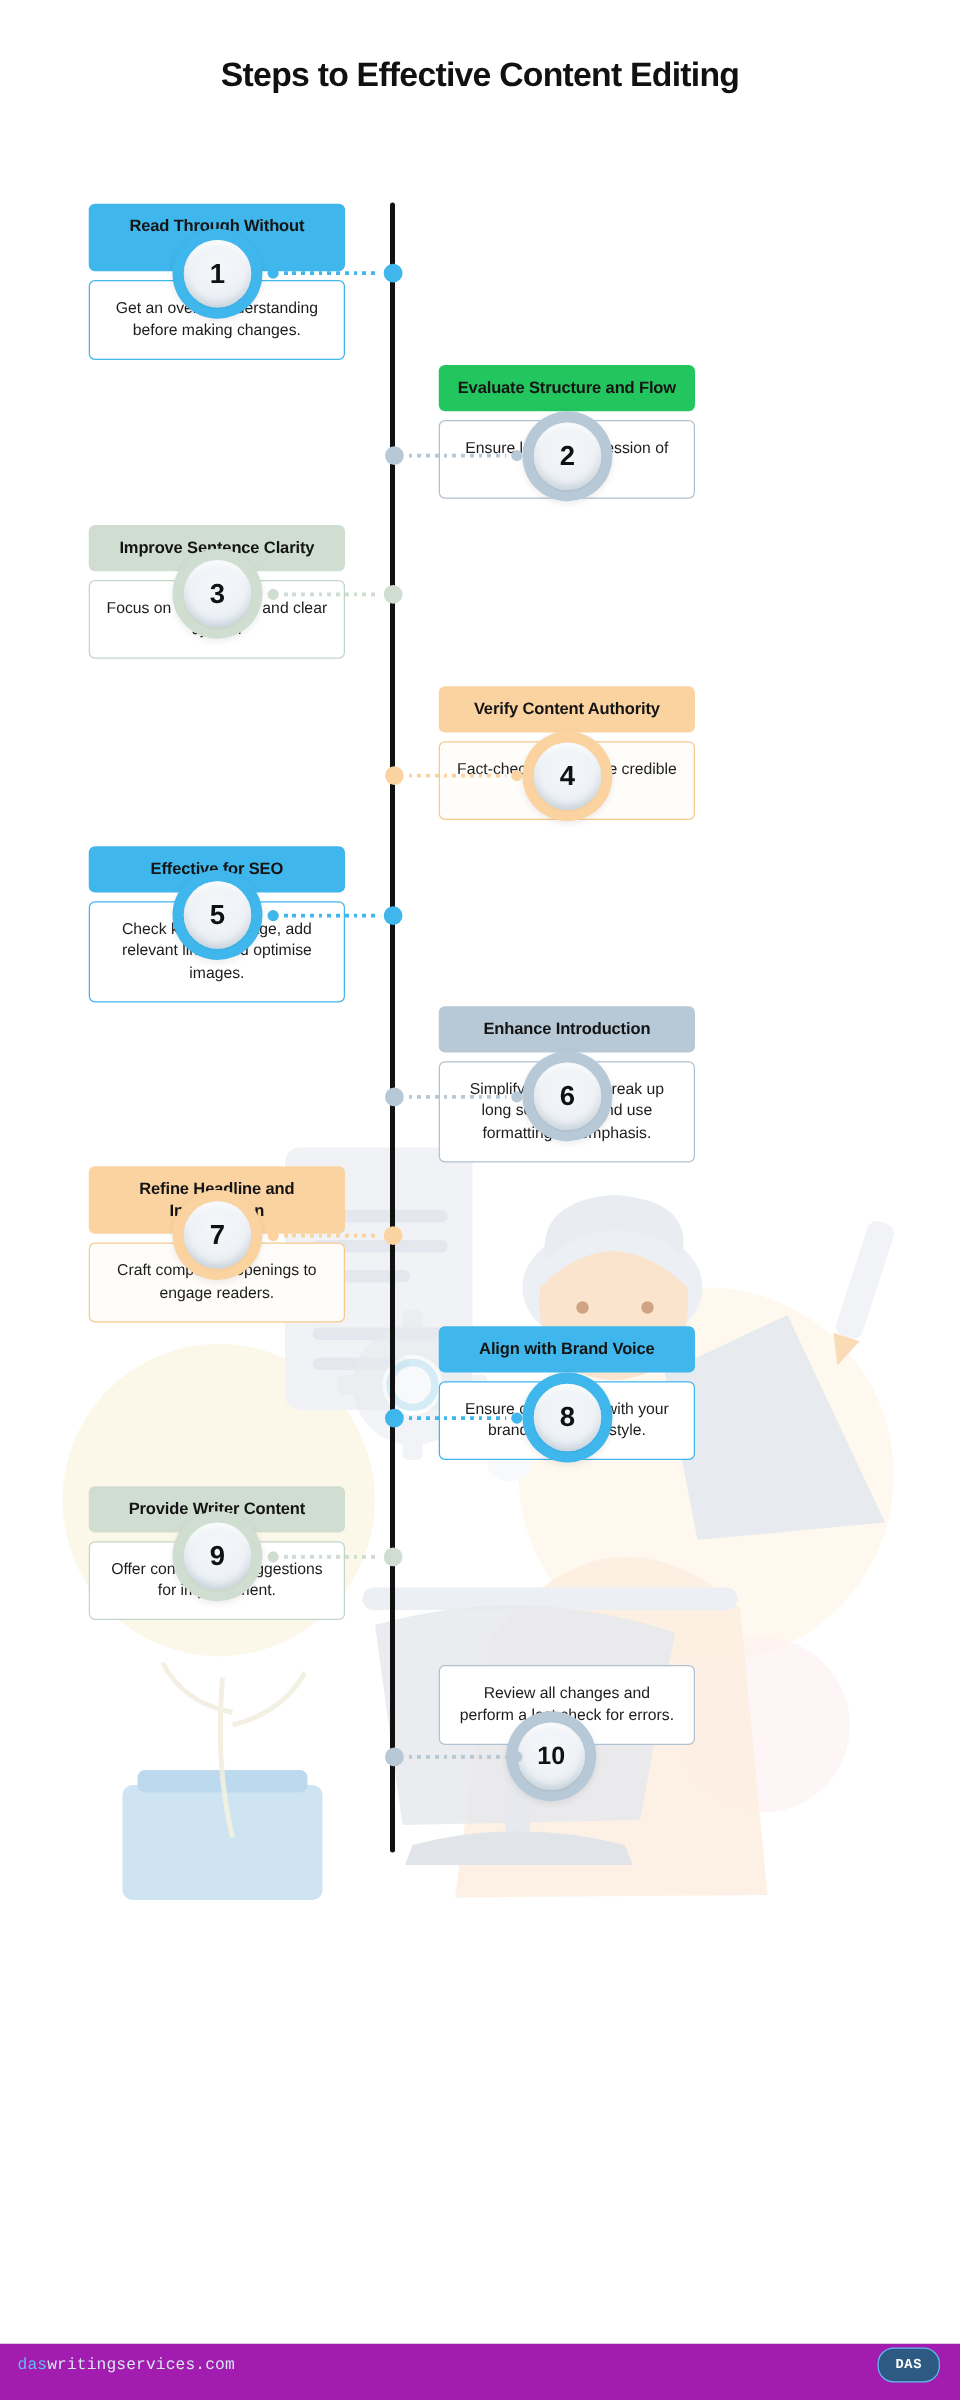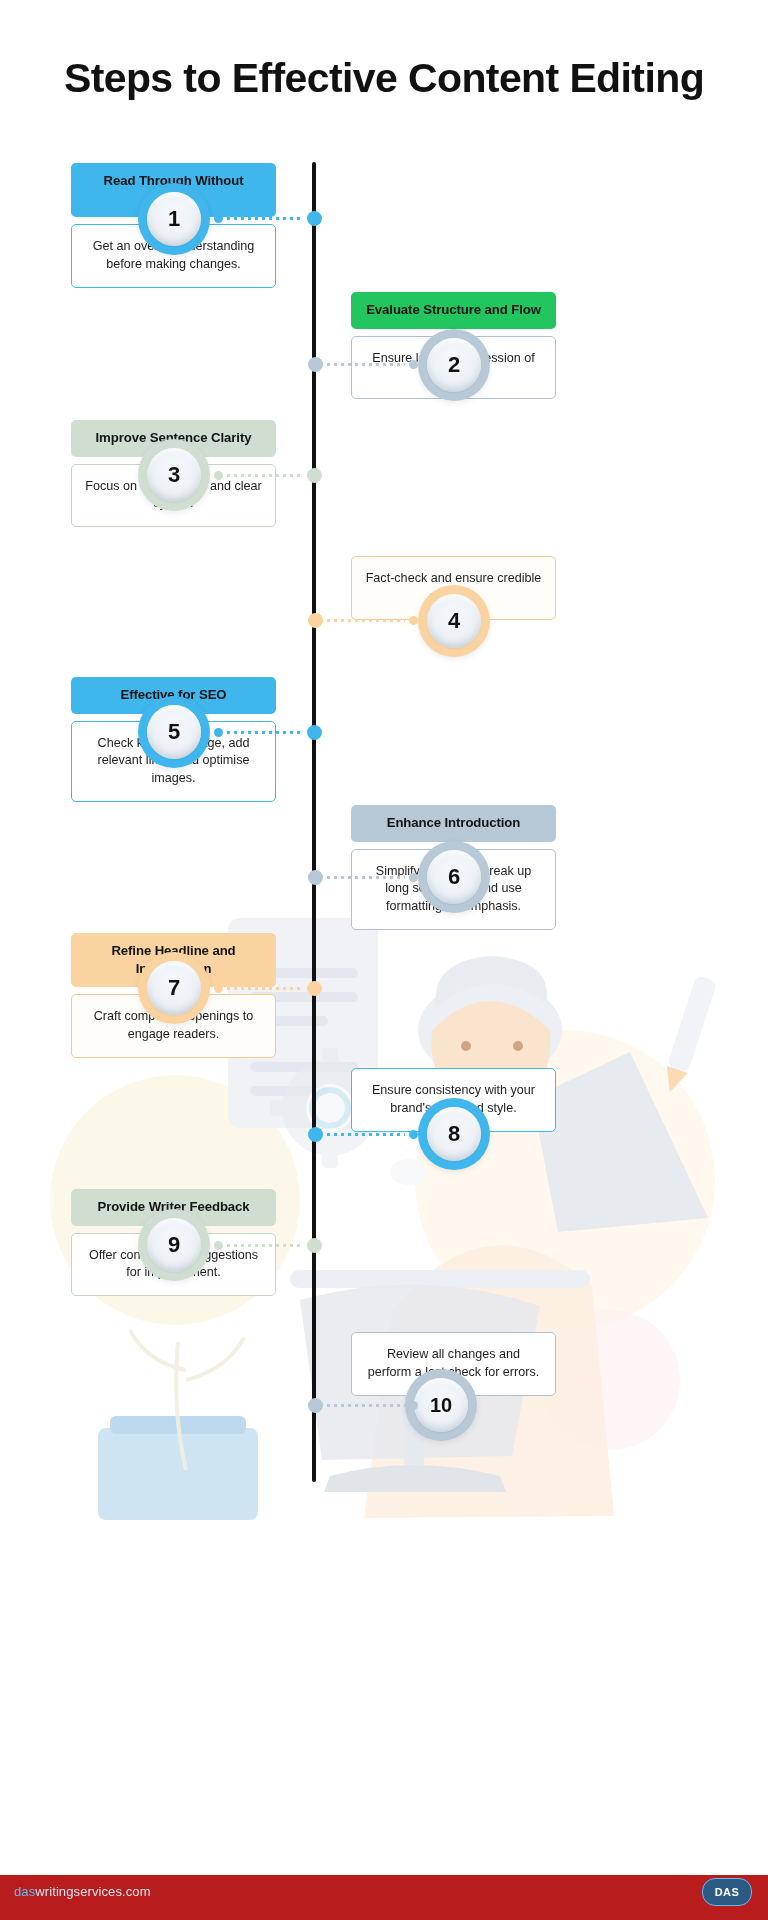--- a/index.html
+++ b/index.html
@@ -12,21 +12,21 @@
   #page{position:relative;width:768px;height:1920px;overflow:hidden;background:#fff;}
 
   
   .bg-art{position:absolute;left:0;top:880px;width:768px;height:640px;overflow:hidden;z-index:0;pointer-events:none;}
   .bg-art svg{display:block;}
 
   
   .title{
     position:absolute;left:0;top:26px;width:768px;
     text-align:center;
-    font-size:41px;line-height:1.22;
+    font-size:27px;line-height:1.22;
     font-weight:800;letter-spacing:-0.6px;
     color:#111111;
     font-family:"Liberation Sans", sans-serif;
     z-index:5;
   }
 
   
   .spine{
     position:absolute;left:312px;top:162px;
     width:4px;height:1320px;background:#111111;border-radius:2px;z-index:3;
@@ -84,23 +84,23 @@
 
   
   .conn{position:absolute;height:4px;display:flex;align-items:center;}
   .conn .dot-big{width:15px;height:15px;border-radius:50%;flex:0 0 auto;}
   .conn .dot-small{width:9px;height:9px;border-radius:50%;flex:0 0 auto;}
   .conn .dashline{flex:1 1 auto;height:3px;}
 
   
   .footer{
     position:absolute;left:0;bottom:0;width:768px;height:45px;
-    background:#b91c1c;z-index:10;
+    background:#a21caf;z-index:10;
     display:flex;align-items:center;justify-content:space-between;
-    box-sizing:border-box;padding:0 16px 12px 14px;
+    box-sizing:border-box;padding:0 16px 12px 14px;font-family:Liberation Mono, monospace;
   }
   .footer-text{font-size:13px;color:#d8e6f2;letter-spacing:.1px;}
   .footer-text b{color:#5ebef0;font-weight:400;}
   .logo{
     width:48px;height:26px;border-radius:13px;
     background:#2d5a82;border:1.5px solid #5ebef0;
     display:flex;align-items:center;justify-content:center;
     color:#ffffff;font-size:11px;font-weight:800;letter-spacing:.5px;
   }
 </style>
@@ -210,20 +210,21 @@
           <div class="inner">3</div>
         </div>
         <div class="conn" style="top: 467px; height: 16px; left: 214px; width: 108px;">
           <div class="dot-small" style="background: rgb(207, 222, 208);"></div>
           <div class="dashline" style="background-image: repeating-linear-gradient(to right, rgb(207, 222, 208) 0px, rgb(207, 222, 208) 3px, transparent 3px, transparent 7px); margin: 0px 4px;"></div>
           <div class="dot-big" style="background: rgb(207, 222, 208);"></div>
         </div>
       </div>
       <div class="step">
         <div class="card right" style="top: 549px;">
+          <div class="card-title" style="background: rgb(251, 211, 161);">Verify Content Authority</div>
           <div class="card-body" style="border-color: rgb(246, 201, 142); background: rgb(255, 253, 250);">Fact-check and ensure credible sources.</div>
         </div>
         <div class="badge" style="top: 585px; left: 418px; background: rgb(251, 211, 161); box-shadow: rgba(0, 0, 0, 0.08) 0px 2px 6px;">
           <div class="inner">4</div>
         </div>
         <div class="conn" style="top: 612px; height: 16px; left: 308px; width: 110px;">
           <div class="dot-big" style="background: rgb(251, 211, 161);"></div>
           <div class="dashline" style="background-image: repeating-linear-gradient(to right, rgb(251, 211, 161) 0px, rgb(251, 211, 161) 3px, transparent 3px, transparent 7px); margin: 0px 4px;"></div>
           <div class="dot-small" style="background: rgb(251, 211, 161);"></div>
         </div>
@@ -265,34 +266,35 @@
           <div class="inner">7</div>
         </div>
         <div class="conn" style="top: 980px; height: 16px; left: 214px; width: 108px;">
           <div class="dot-small" style="background: rgb(251, 211, 161);"></div>
           <div class="dashline" style="background-image: repeating-linear-gradient(to right, rgb(251, 211, 161) 0px, rgb(251, 211, 161) 3px, transparent 3px, transparent 7px); margin: 0px 4px;"></div>
           <div class="dot-big" style="background: rgb(251, 211, 161);"></div>
         </div>
       </div>
       <div class="step">
         <div class="card right" style="top: 1061px;">
+          <div class="card-title" style="background: rgb(63, 182, 236);">Align with Brand Voice</div>
           <div class="card-body" style="border-color: rgb(63, 182, 236); background: rgb(255, 255, 255);">Ensure consistency with your brand's tone and style.</div>
         </div>
         <div class="badge" style="top: 1098px; left: 418px; background: rgb(63, 182, 236); box-shadow: rgba(0, 0, 0, 0.08) 0px 2px 6px;">
           <div class="inner">8</div>
         </div>
         <div class="conn" style="top: 1126px; height: 16px; left: 308px; width: 110px;">
           <div class="dot-big" style="background: rgb(63, 182, 236);"></div>
           <div class="dashline" style="background-image: repeating-linear-gradient(to right, rgb(63, 182, 236) 0px, rgb(63, 182, 236) 3px, transparent 3px, transparent 7px); margin: 0px 4px;"></div>
           <div class="dot-small" style="background: rgb(63, 182, 236);"></div>
         </div>
       </div>
       <div class="step">
         <div class="card left" style="top: 1189px;">
-          <div class="card-title" style="background: rgb(207, 222, 208);">Provide Writer Feedback</div>
+          <div class="card-title" style="background: rgb(207, 222, 208);">Provide Writer Content</div>
           <div class="card-body" style="border-color: rgb(195, 213, 198); background: rgb(255, 255, 255);">Offer constructive suggestions for improvement.</div>
         </div>
         <div class="badge" style="top: 1209px; left: 138px; background: rgb(207, 222, 208); box-shadow: rgba(0, 0, 0, 0.08) 0px 2px 6px;">
           <div class="inner">9</div>
         </div>
         <div class="conn" style="top: 1237px; height: 16px; left: 214px; width: 108px;">
           <div class="dot-small" style="background: rgb(207, 222, 208);"></div>
           <div class="dashline" style="background-image: repeating-linear-gradient(to right, rgb(207, 222, 208) 0px, rgb(207, 222, 208) 3px, transparent 3px, transparent 7px); margin: 0px 4px;"></div>
           <div class="dot-big" style="background: rgb(207, 222, 208);"></div>
         </div>

